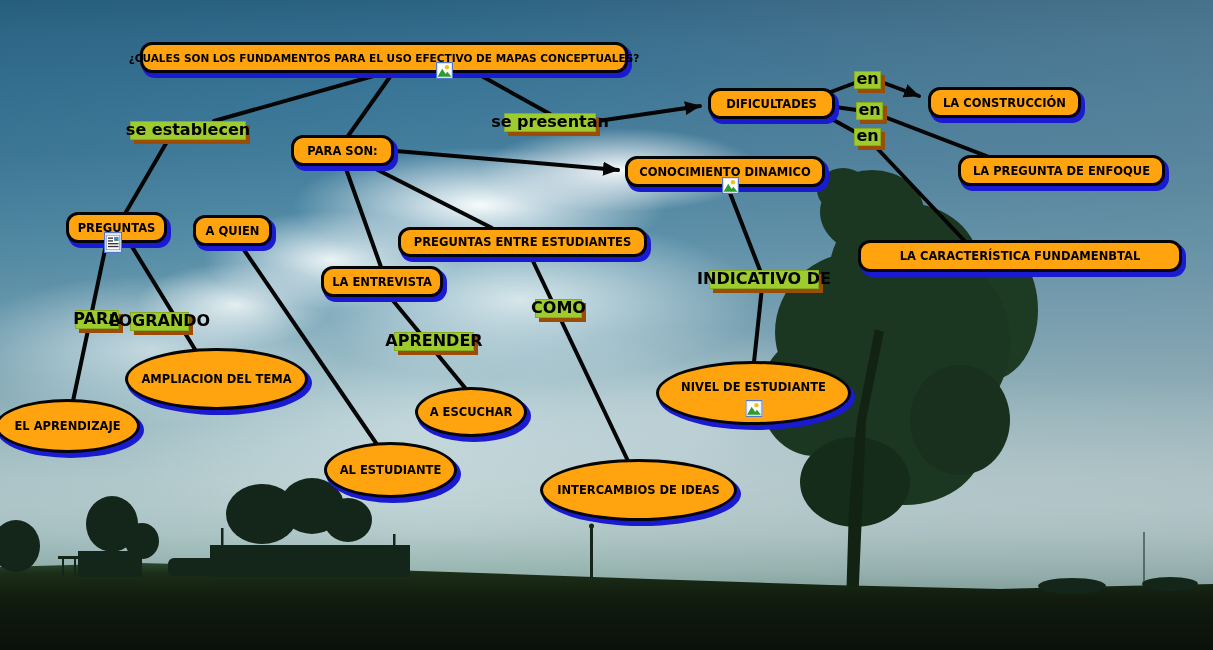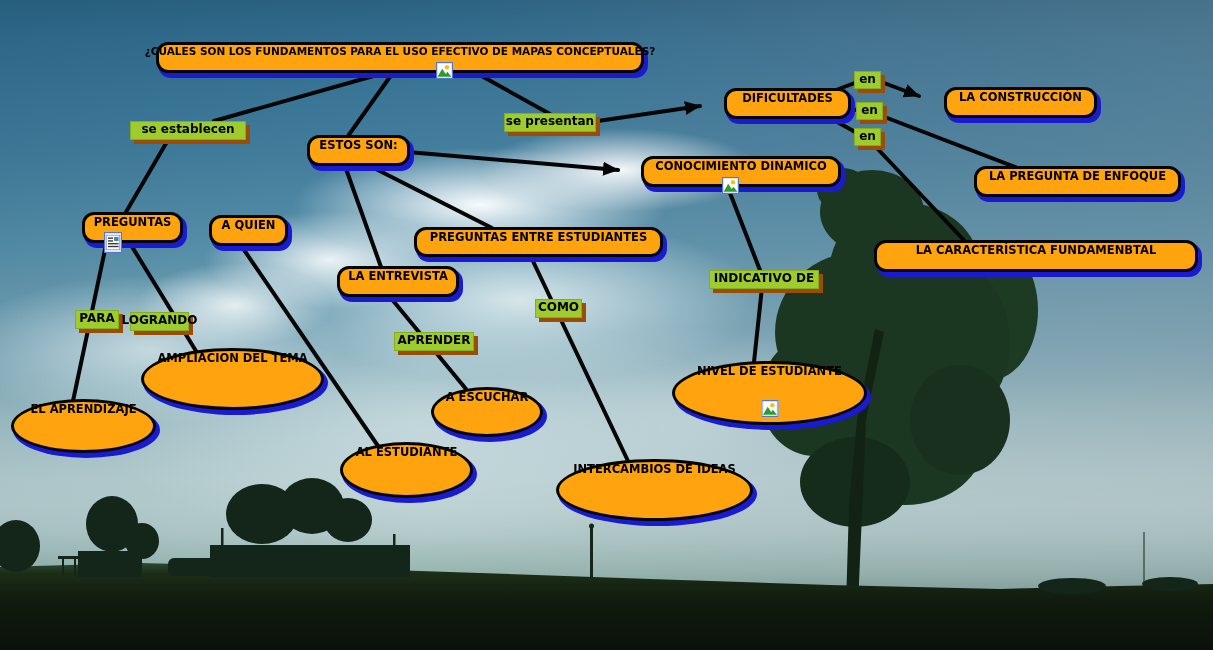--- a/index.html
+++ b/index.html
@@ -23,28 +23,28 @@
     radial-gradient(ellipse 260px 100px at 150px 350px,rgba(215,230,234,.8),rgba(225,238,240,0) 75%),
     radial-gradient(ellipse 420px 150px at 430px 430px,rgba(205,222,226,.75),rgba(215,230,233,0) 78%),
     radial-gradient(ellipse 280px 120px at 690px 420px,rgba(195,213,218,.7),rgba(205,222,226,0) 78%),
     linear-gradient(180deg,rgba(0,0,0,0) 58%,rgba(196,214,216,.45) 78%,rgba(180,200,200,.25) 88%,rgba(0,0,0,0) 93%);}
   .scenery,.edges{position:absolute;left:0;top:0;}
 
   
   .box{position:absolute;box-sizing:border-box;background:#ffa30f;
        border:3px solid #050505;border-radius:12px;
        box-shadow:3px 4px 0 1px #1a1ad0;
-       display:flex;justify-content:center;text-align:center;
-       font-weight:bold;font-size:11.5px;color:#000;white-space:nowrap;z-index:4;margin-left:16px;}
+       display:flex;align-items:center;justify-content:center;text-align:center;
+       font-weight:bold;font-size:11.5px;color:#000;white-space:nowrap;z-index:4;}
   .ell{border-radius:50%;border-width:3.5px;}
   .small-font{font-size:10.5px;}
   .lbl{position:absolute;box-sizing:border-box;background:#9ecb2d;border:1px solid #85ad1f;
        box-shadow:4px 4px 0 0 #9a4d07;
-       display:flex;align-items:flex-start;justify-content:center;
-       font-weight:bold;font-size:12px;color:#000;white-space:nowrap;z-index:4;padding:0 3px;}
+       display:flex;align-items:flex-end;justify-content:center;
+       font-weight:bold;font-size:16px;color:#000;white-space:nowrap;z-index:4;padding:0 3px;}
   .res-icon{position:absolute;width:15px;height:15px;background:#fff;
        border:1px solid #5577cc;box-shadow:inset 0 0 0 1px #d9e1f5;z-index:6;}
   .res-icon svg{display:block;width:100%;height:100%;}
   .doc{width:16px;height:19px;}
   .nivel-inner{position:absolute;left:50%;transform:translateX(-50%);bottom:5px;}
 </style>
 </head>
 <body>
 
 <div class="stage">
@@ -126,36 +126,36 @@
       <line x1="390" y1="297" x2="466" y2="389"></line>
       <line x1="531" y1="257" x2="628" y2="461"></line>
     </g>
   </svg>
 
   <div class="box small-font" style="left:140px;top:42px;width:488px;height:31px">
     <span>¿CUALES SON LOS FUNDAMENTOS PARA EL USO EFECTIVO DE MAPAS CONCEPTUALES?</span>
     </div>
 
   <div class="box" style="left:291px;top:135px;width:103px;height:31px">
-    <span>ESTOS SON:</span>
+    <span>PARA SON:</span>
     </div>
 
   <div class="box" style="left:708px;top:88px;width:127px;height:31px">
     <span>DIFICULTADES</span>
     </div>
 
   <div class="box" style="left:928px;top:87px;width:153px;height:31px">
     <span>LA CONSTRUCCIÓN</span>
     </div>
 
   <div class="box" style="left:625px;top:156px;width:200px;height:31px">
     <span>CONOCIMIENTO DINAMICO</span>
     </div>
 
-  <div class="box" style="left:958px;top:166px;width:207px;height:31px">
+  <div class="box" style="left:958px;top:155px;width:207px;height:31px">
     <span>LA PREGUNTA DE ENFOQUE</span>
     </div>
 
   <div class="box" style="left:858px;top:240px;width:324px;height:32px">
     <span>LA CARACTERÍSTICA FUNDAMENBTAL</span>
     </div>
 
   <div class="box" style="left:66px;top:212px;width:101px;height:31px">
     <span>PREGUNTAS</span>
     </div>

